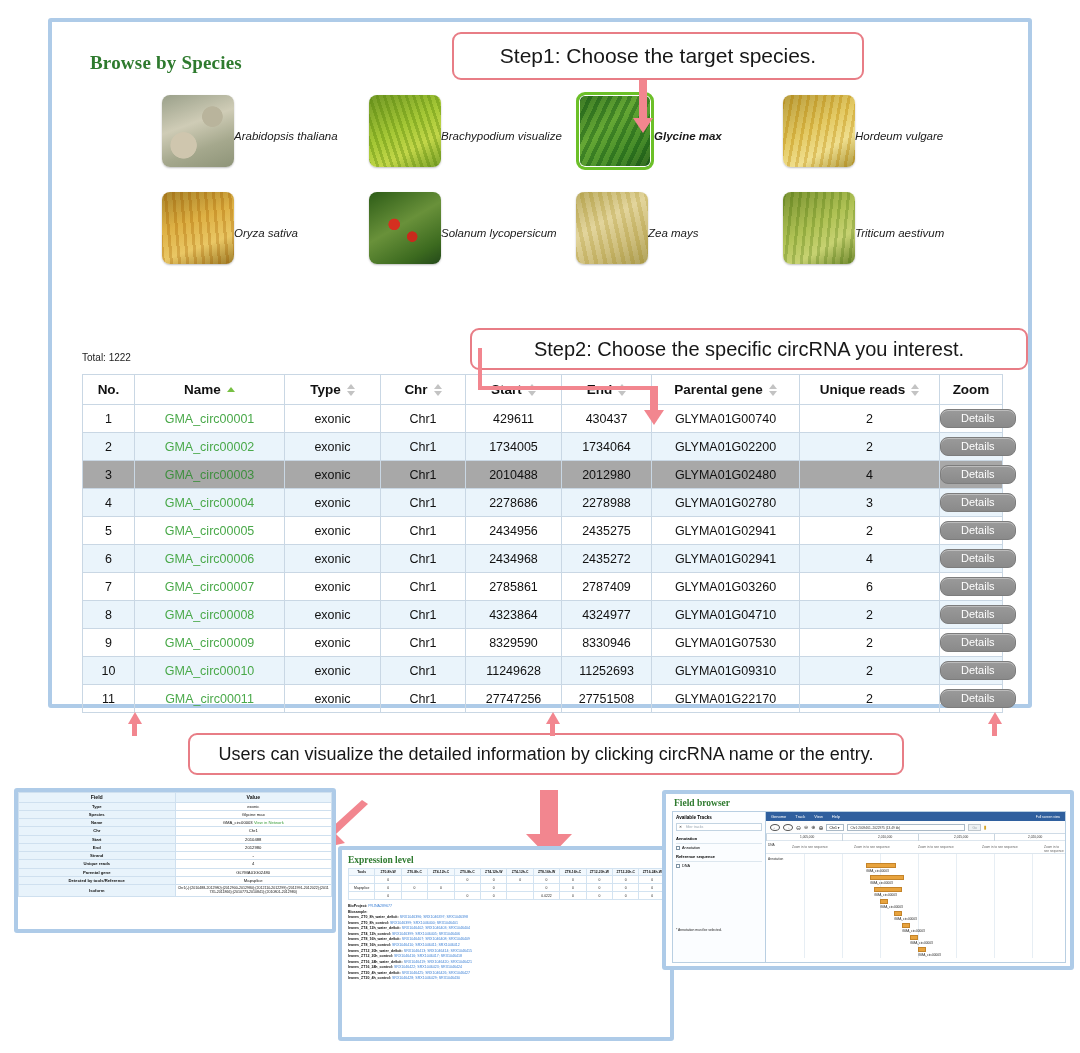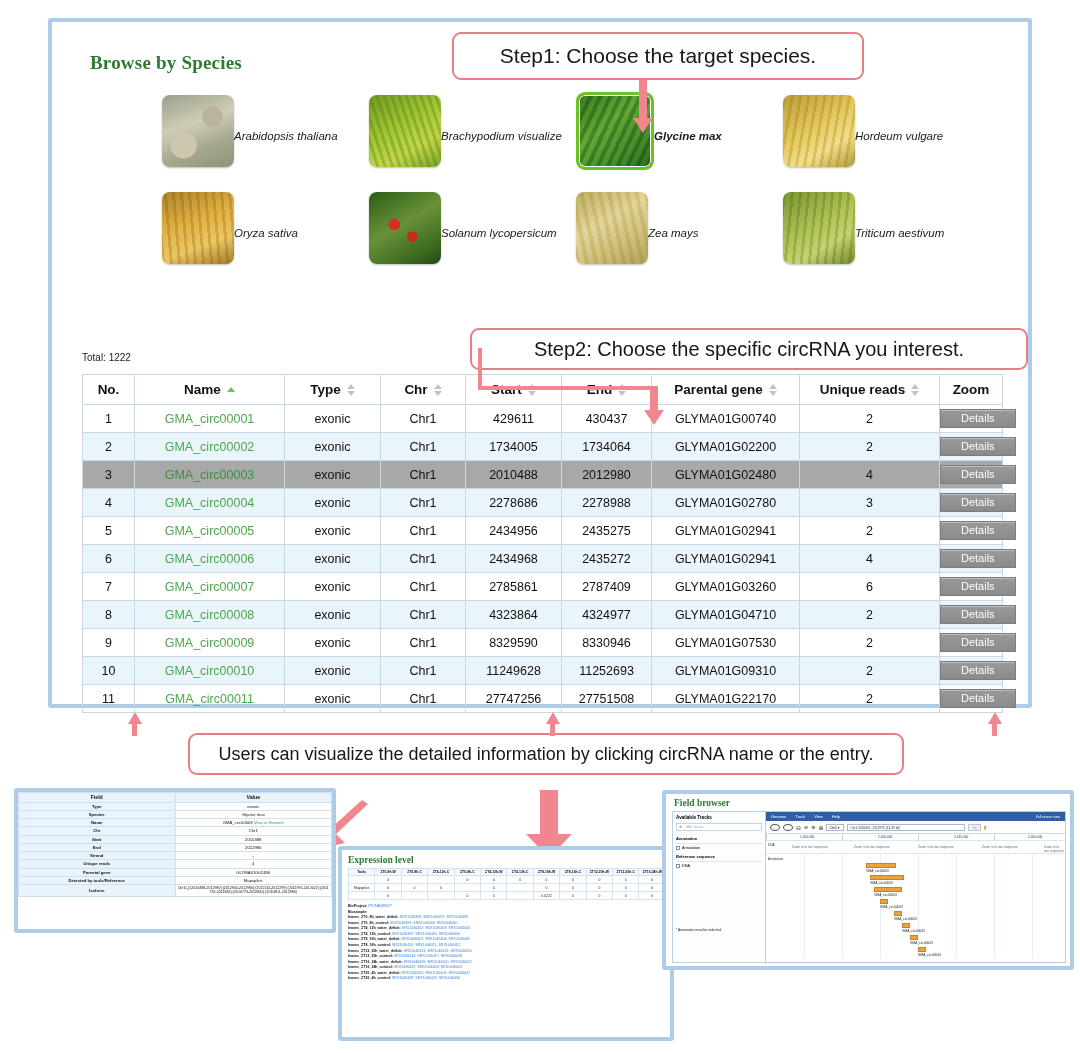--- a/index.html
+++ b/index.html
@@ -141,21 +141,21 @@
     border-right:4px solid transparent;
   }
   .sort-arrows i.up { border-bottom:5px solid #c3c3c3; margin-bottom:2px; }
   .sort-arrows i.dn { border-top:5px solid #c3c3c3; }
   .sort-arrows.active i.up { border-bottom-color:#77c043; }
   .details-btn {
     display:inline-block;
     background:linear-gradient(#9a9a9a,#8a8a8a);
     color:#ffffff;
     border:1px solid #7d7d7d;
-    border-radius:0;
+    border-radius:8px;
     font-size:11px;
     padding:2px 20px 3px;
     box-shadow:0 1px 0 rgba(255,255,255,.35) inset;
   }
 
   
   col.c-no   { width:52px; }
   col.c-name { width:150px; }
   col.c-type { width:96px; }
   col.c-chr  { width:85px; }

